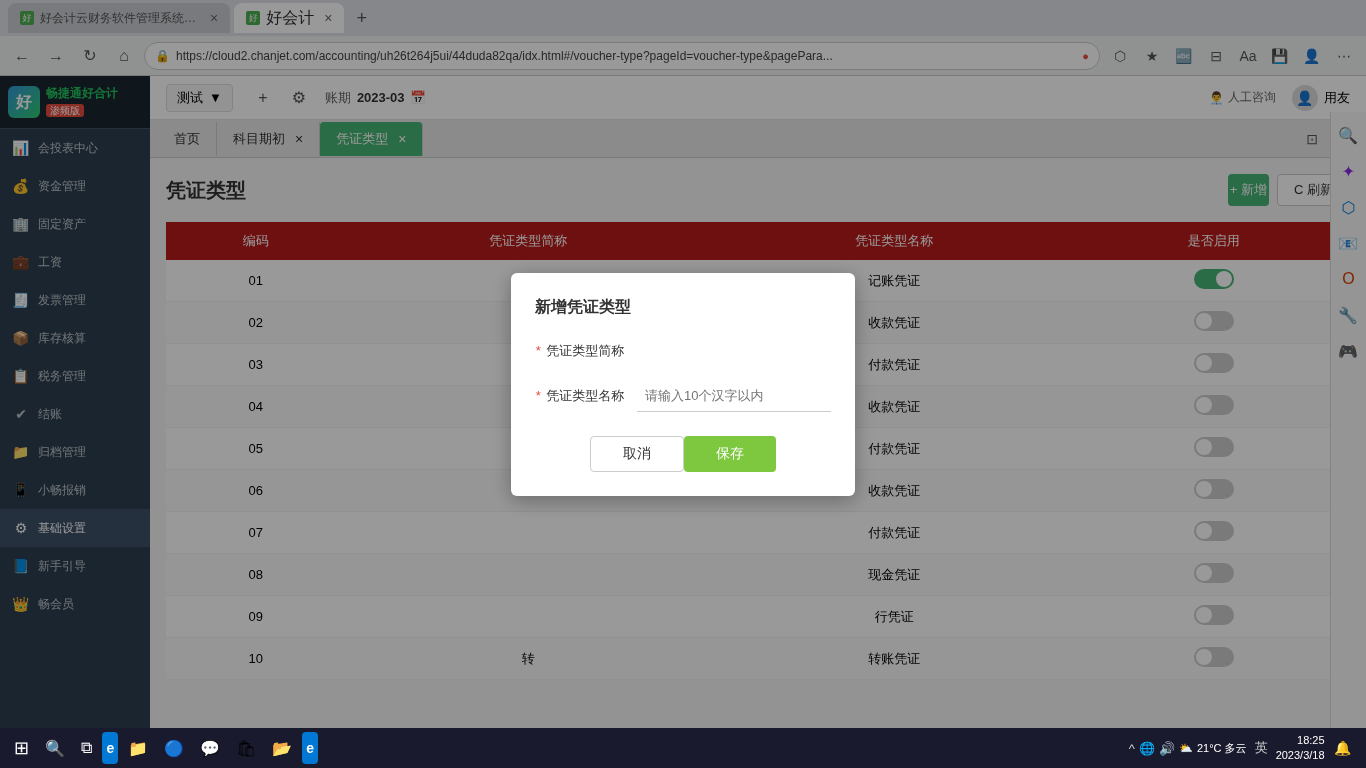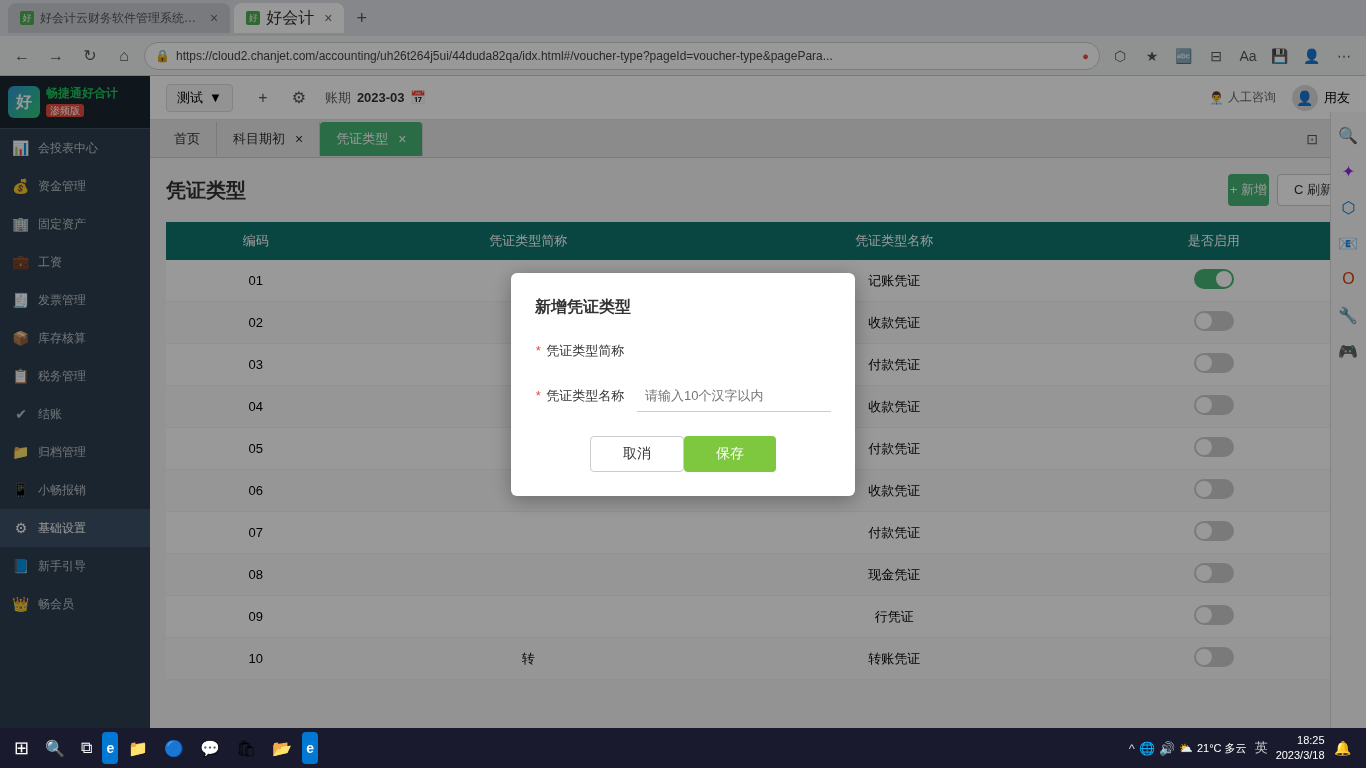--- a/index.html
+++ b/index.html
@@ -58,21 +58,21 @@
     
     .page-content { flex: 1; padding: 16px; overflow: auto; }
     .page-header { display: flex; align-items: center; justify-content: space-between; margin-bottom: 16px; }
     .page-title { font-size: 20px; font-weight: bold; color: #333; }
     .header-actions { display: flex; gap: 8px; }
     .btn-primary { background: #47b475; color: white; border: none; border-radius: 4px; padding: 6px 2px; font-size: 13px; cursor: pointer; display: flex; align-items: center; gap: 4px; }
     .btn-default { background: #fff; color: #333; border: 1px solid #ccc; border-radius: 4px; padding: 6px 16px; font-size: 13px; cursor: pointer; display: flex; align-items: center; gap: 4px; }
 
     
     .data-table { width: 100%; border-collapse: collapse; background: #fff; }
-    .data-table thead tr { background: #0f766e; color: #fff; }
+    .data-table thead tr { background: #b91c1c; color: #fff; }
     .data-table th { padding: 10px 12px; text-align: center; font-size: 13px; font-weight: normal; }
     .data-table td { padding: 9px 12px; text-align: center; font-size: 13px; color: #000000; border-bottom: 1px solid #f0f0f0; }
     .data-table tr:nth-child(even) { background: #fafafa; }
     .toggle-switch { display: inline-block; width: 40px; height: 20px; background: #ccc; border-radius: 10px; position: relative; cursor: pointer; }
     .toggle-switch.on { background: #47b475; }
     .toggle-switch::after { content: ''; position: absolute; width: 16px; height: 16px; background: white; border-radius: 50%; top: 2px; left: 2px; transition: left 0.2s; }
     .toggle-switch.on::after { left: 22px; }
 
     
     .dialog-overlay { position: fixed; top: 0; left: 0; width: 100%; height: 100%; background: rgba(0,0,0,0.4); z-index: 100; display: flex; align-items: center; justify-content: center; }

